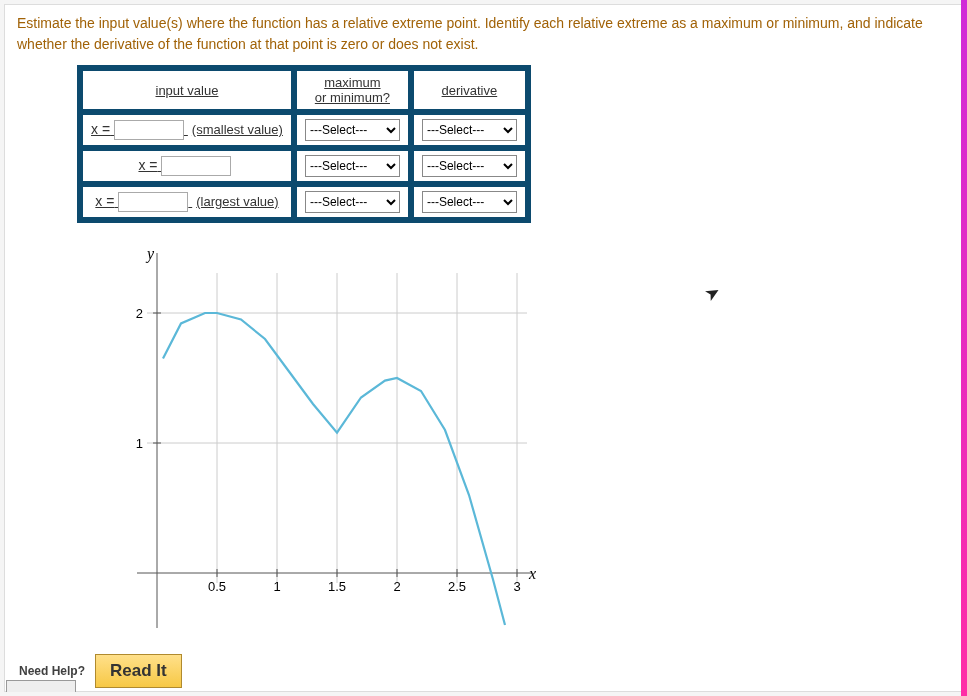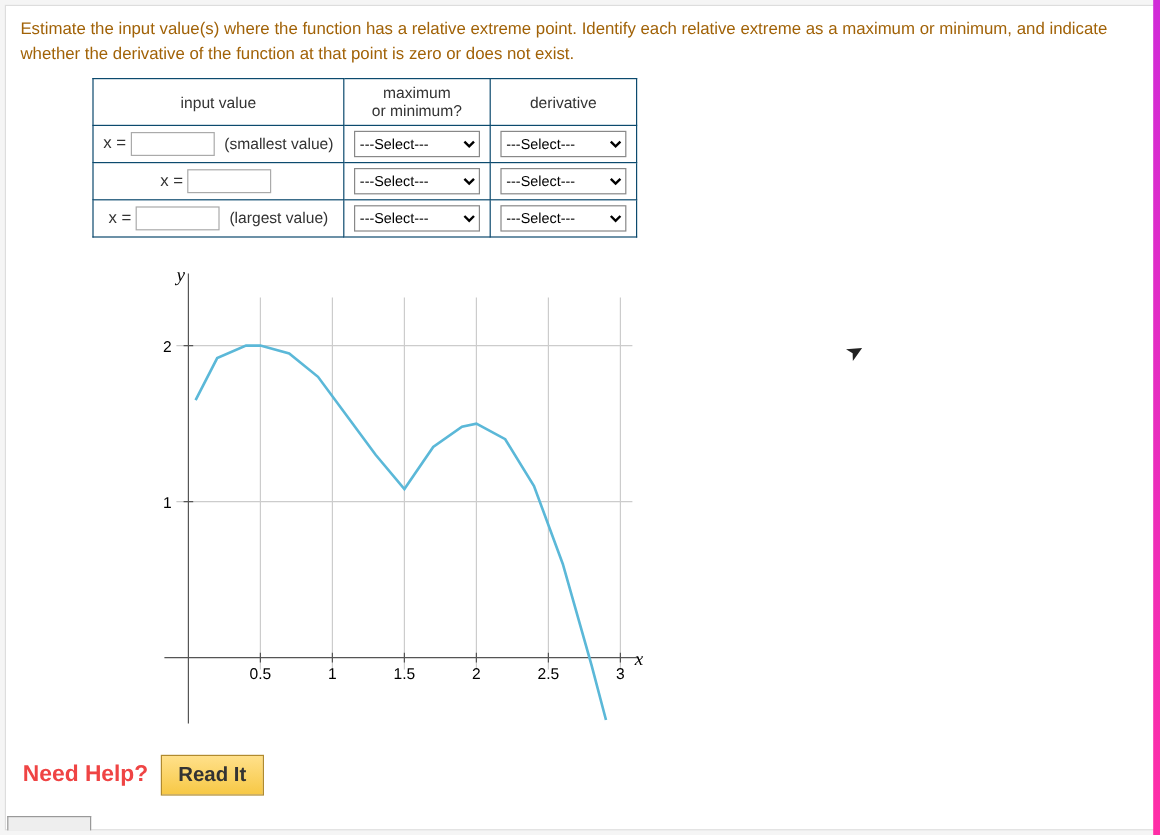--- a/index.html
+++ b/index.html
@@ -1,29 +1,29 @@
 <!DOCTYPE html>
 <html><head>
 <meta charset="utf-8">
 <style>
 * { box-sizing: border-box; margin: 0; padding: 0; }
 body { font-family: Arial, Helvetica, sans-serif; font-size: 14px; color: #333; background: #f5f5f5; width: 967px; height: 696px; position: relative; overflow: hidden; }
 .content { background: #fff; padding: 8px 12px; border: 1px solid #ddd; margin: 4px; height: 688px; position: relative; }
 .question-text { font-size: 14px; line-height: 1.5; color: #a16207; margin-bottom: 10px; }
 .input-table { border-collapse: collapse; margin-left: 60px; margin-bottom: 10px; }
-.input-table td, .input-table th { border: 1px solid #0c4a6e; padding: 4px 8px; text-align: center; font-weight: normal; }
+.input-table td, .input-table th { border: 6px solid #0c4a6e; padding: 4px 8px; text-align: center; font-weight: normal; text-decoration: underline; }
 .input-table th { font-size: 13px; }
 .x-eq { white-space: nowrap; text-align: left; }
 .text-input { width: 70px; height: 20px; border: 1px solid #aaa; background: #fff; vertical-align: middle; }
 .qualifier { font-size: 13px; padding-left: 4px; margin-top: 28px; }
-select { border: 1px solid #888; background: #fff; font-size: 12px; height: 22px; width: 105px; }
+select { border: 1px solid #888; background: #fff; font-size: 12px; height: 22px; width: 95px; }
 .graph-container { margin-left: 100px; margin-top: 10px; }
 .axis-label { font-family: 'Times New Roman', serif; font-style: italic; font-size: 16px; }
 .need-help { margin-top: 18px; margin-left: 2px; display: flex; align-items: center; gap: 10px; }
-.need-help-label { color: #ef4444; font-weight: bold; font-size: 19px; text-align: right; }
+.need-help-label { color: #404040; font-weight: bold; font-size: 12px; text-align: right; }
 .read-it { background: linear-gradient(#ffe08a, #f7c845); border: 1px solid #b08a2e; padding: 6px 14px; font-size: 17px; font-weight: bold; color: #333; cursor: pointer; }
 .cursor-arrow { position: absolute; left: 705px; top: 282px; font-size: 18px; color: #222; pointer-events: none; }
 .right-stripe { position: absolute; right: 0; top: 0; width: 6px; height: 696px; background: linear-gradient(#d02bd8, #ff2ea6); }
 .submit-stub { position: absolute; bottom: 4px; left: 6px; border: 1px solid #999; border-bottom: none; background: #eee; width: 70px; height: 12px; }
 </style>
 </head>
 <body>
 
 <div class="content">
   <div class="question-text">Estimate the input value(s) where the function has a relative extreme point. Identify each relative extreme as a maximum or minimum, and indicate whether the derivative of the function at that point is zero or does not exist.</div>

